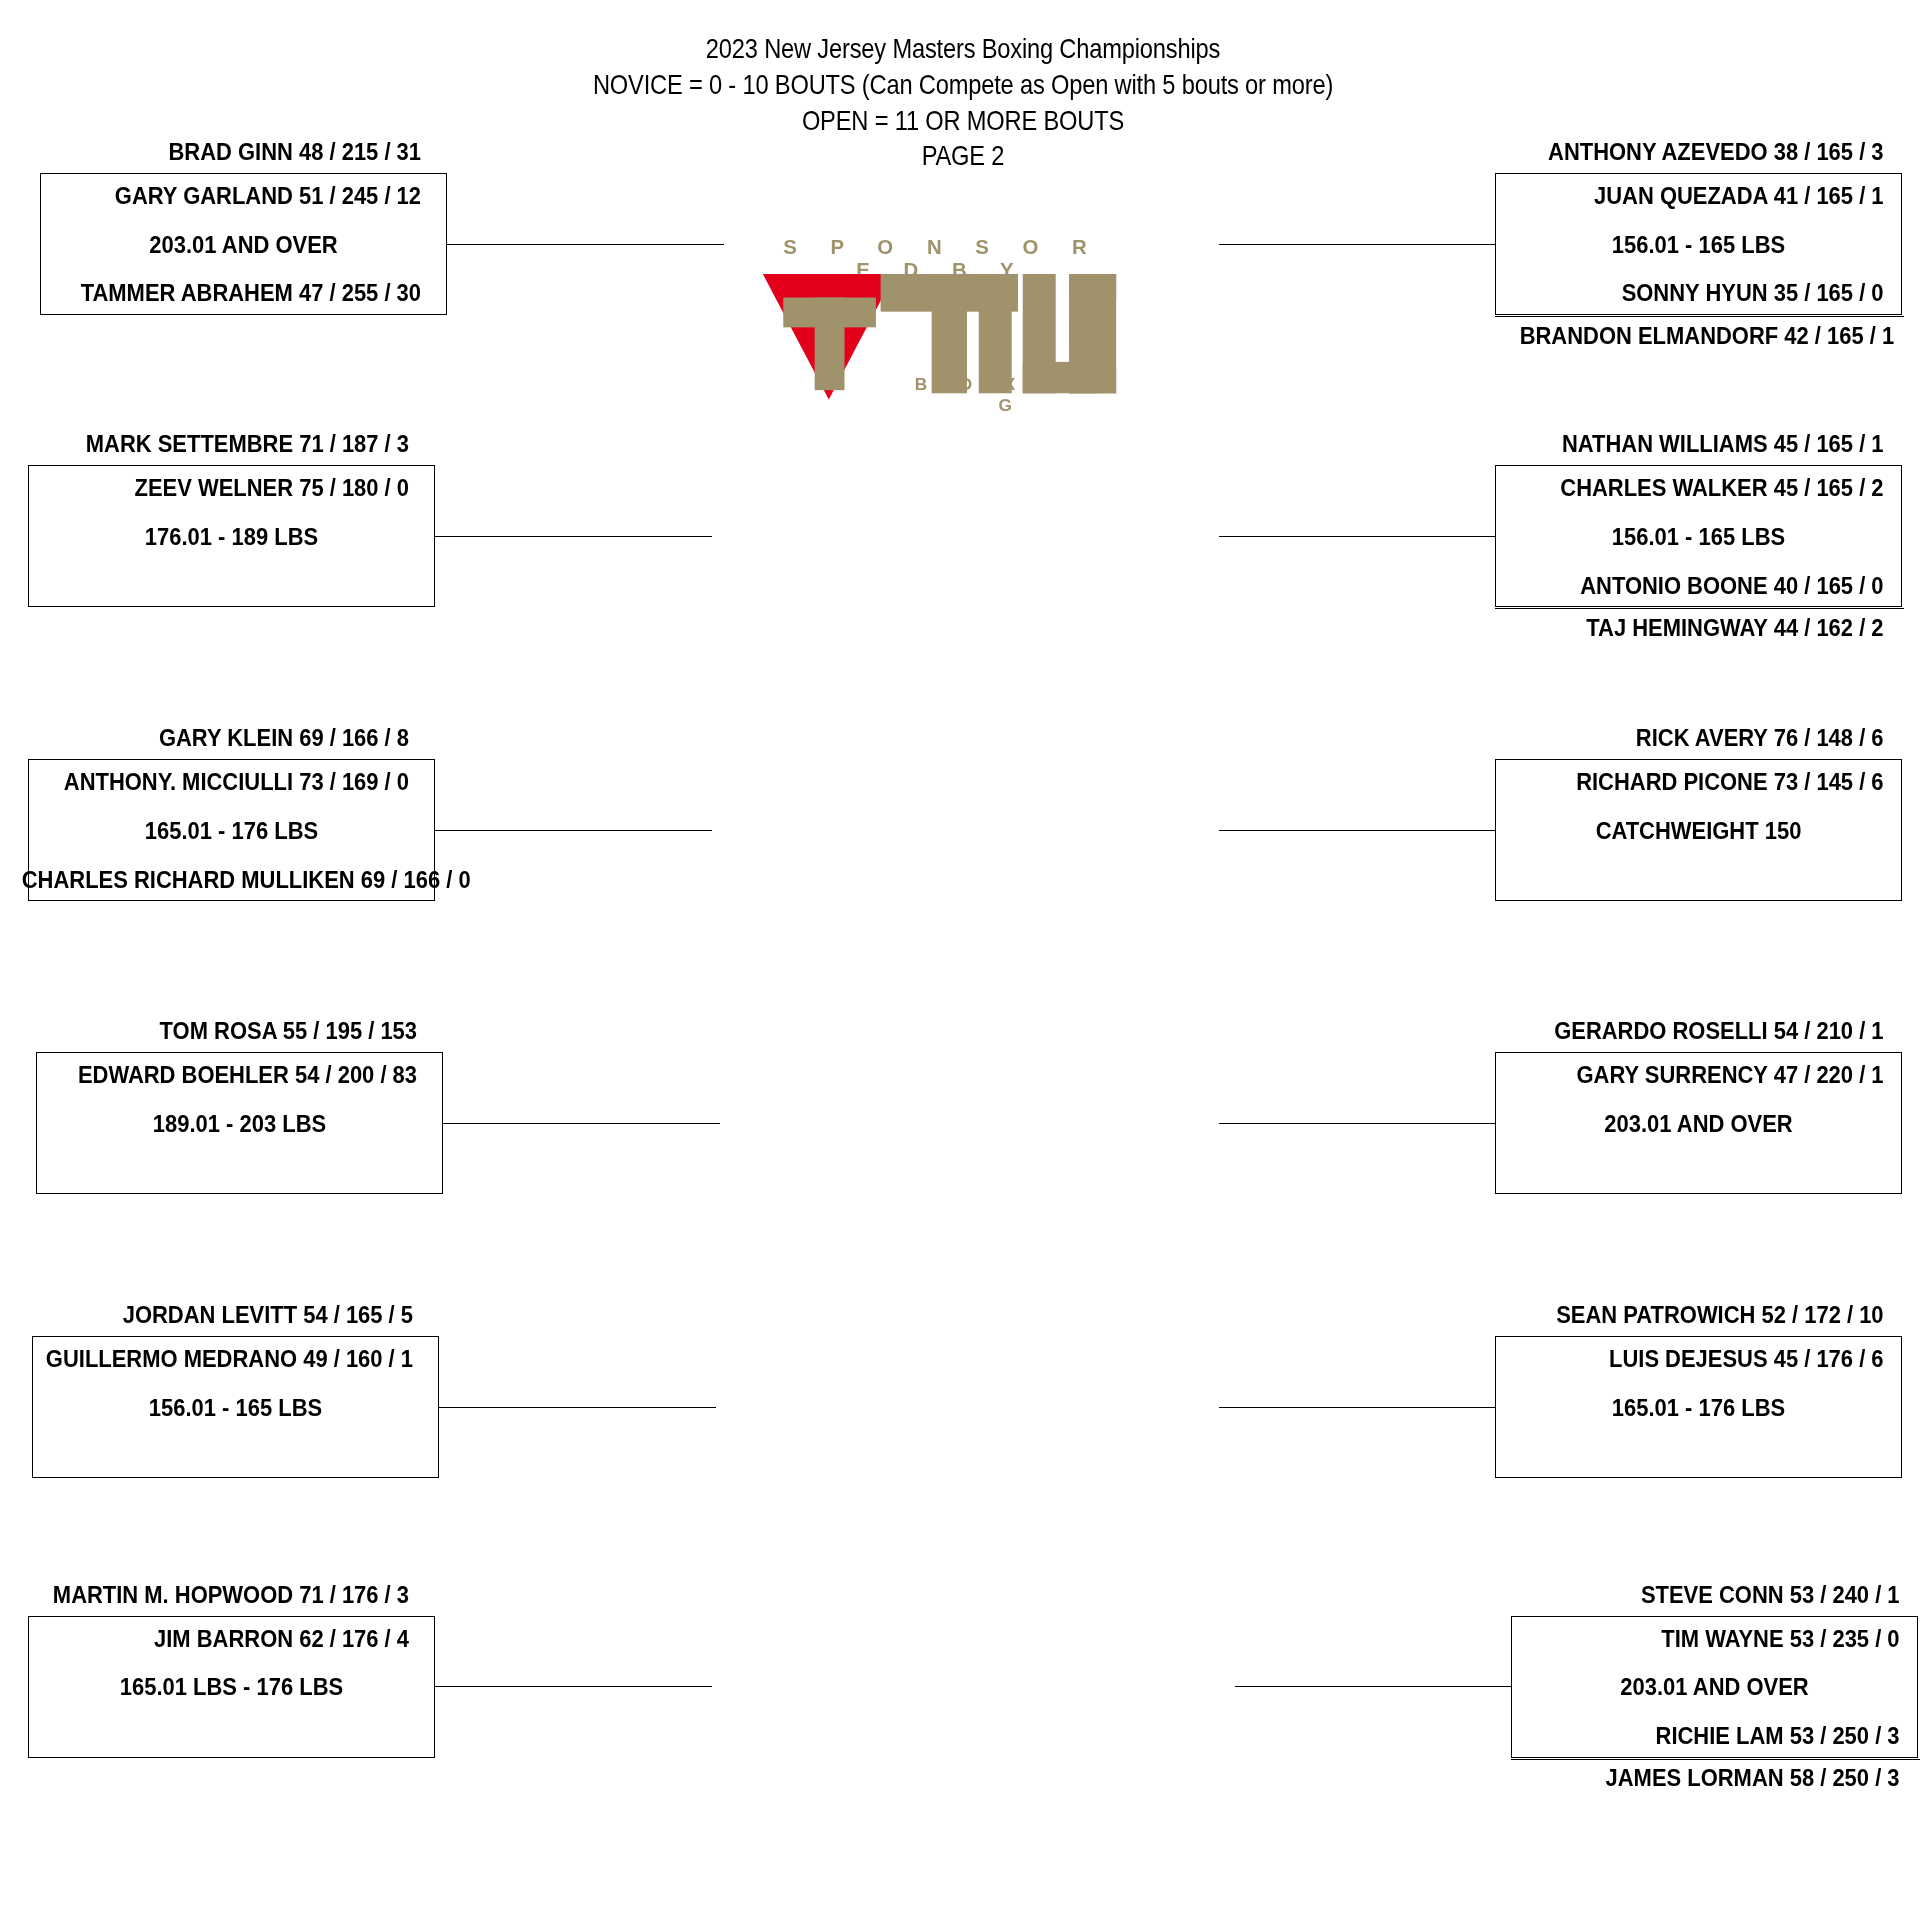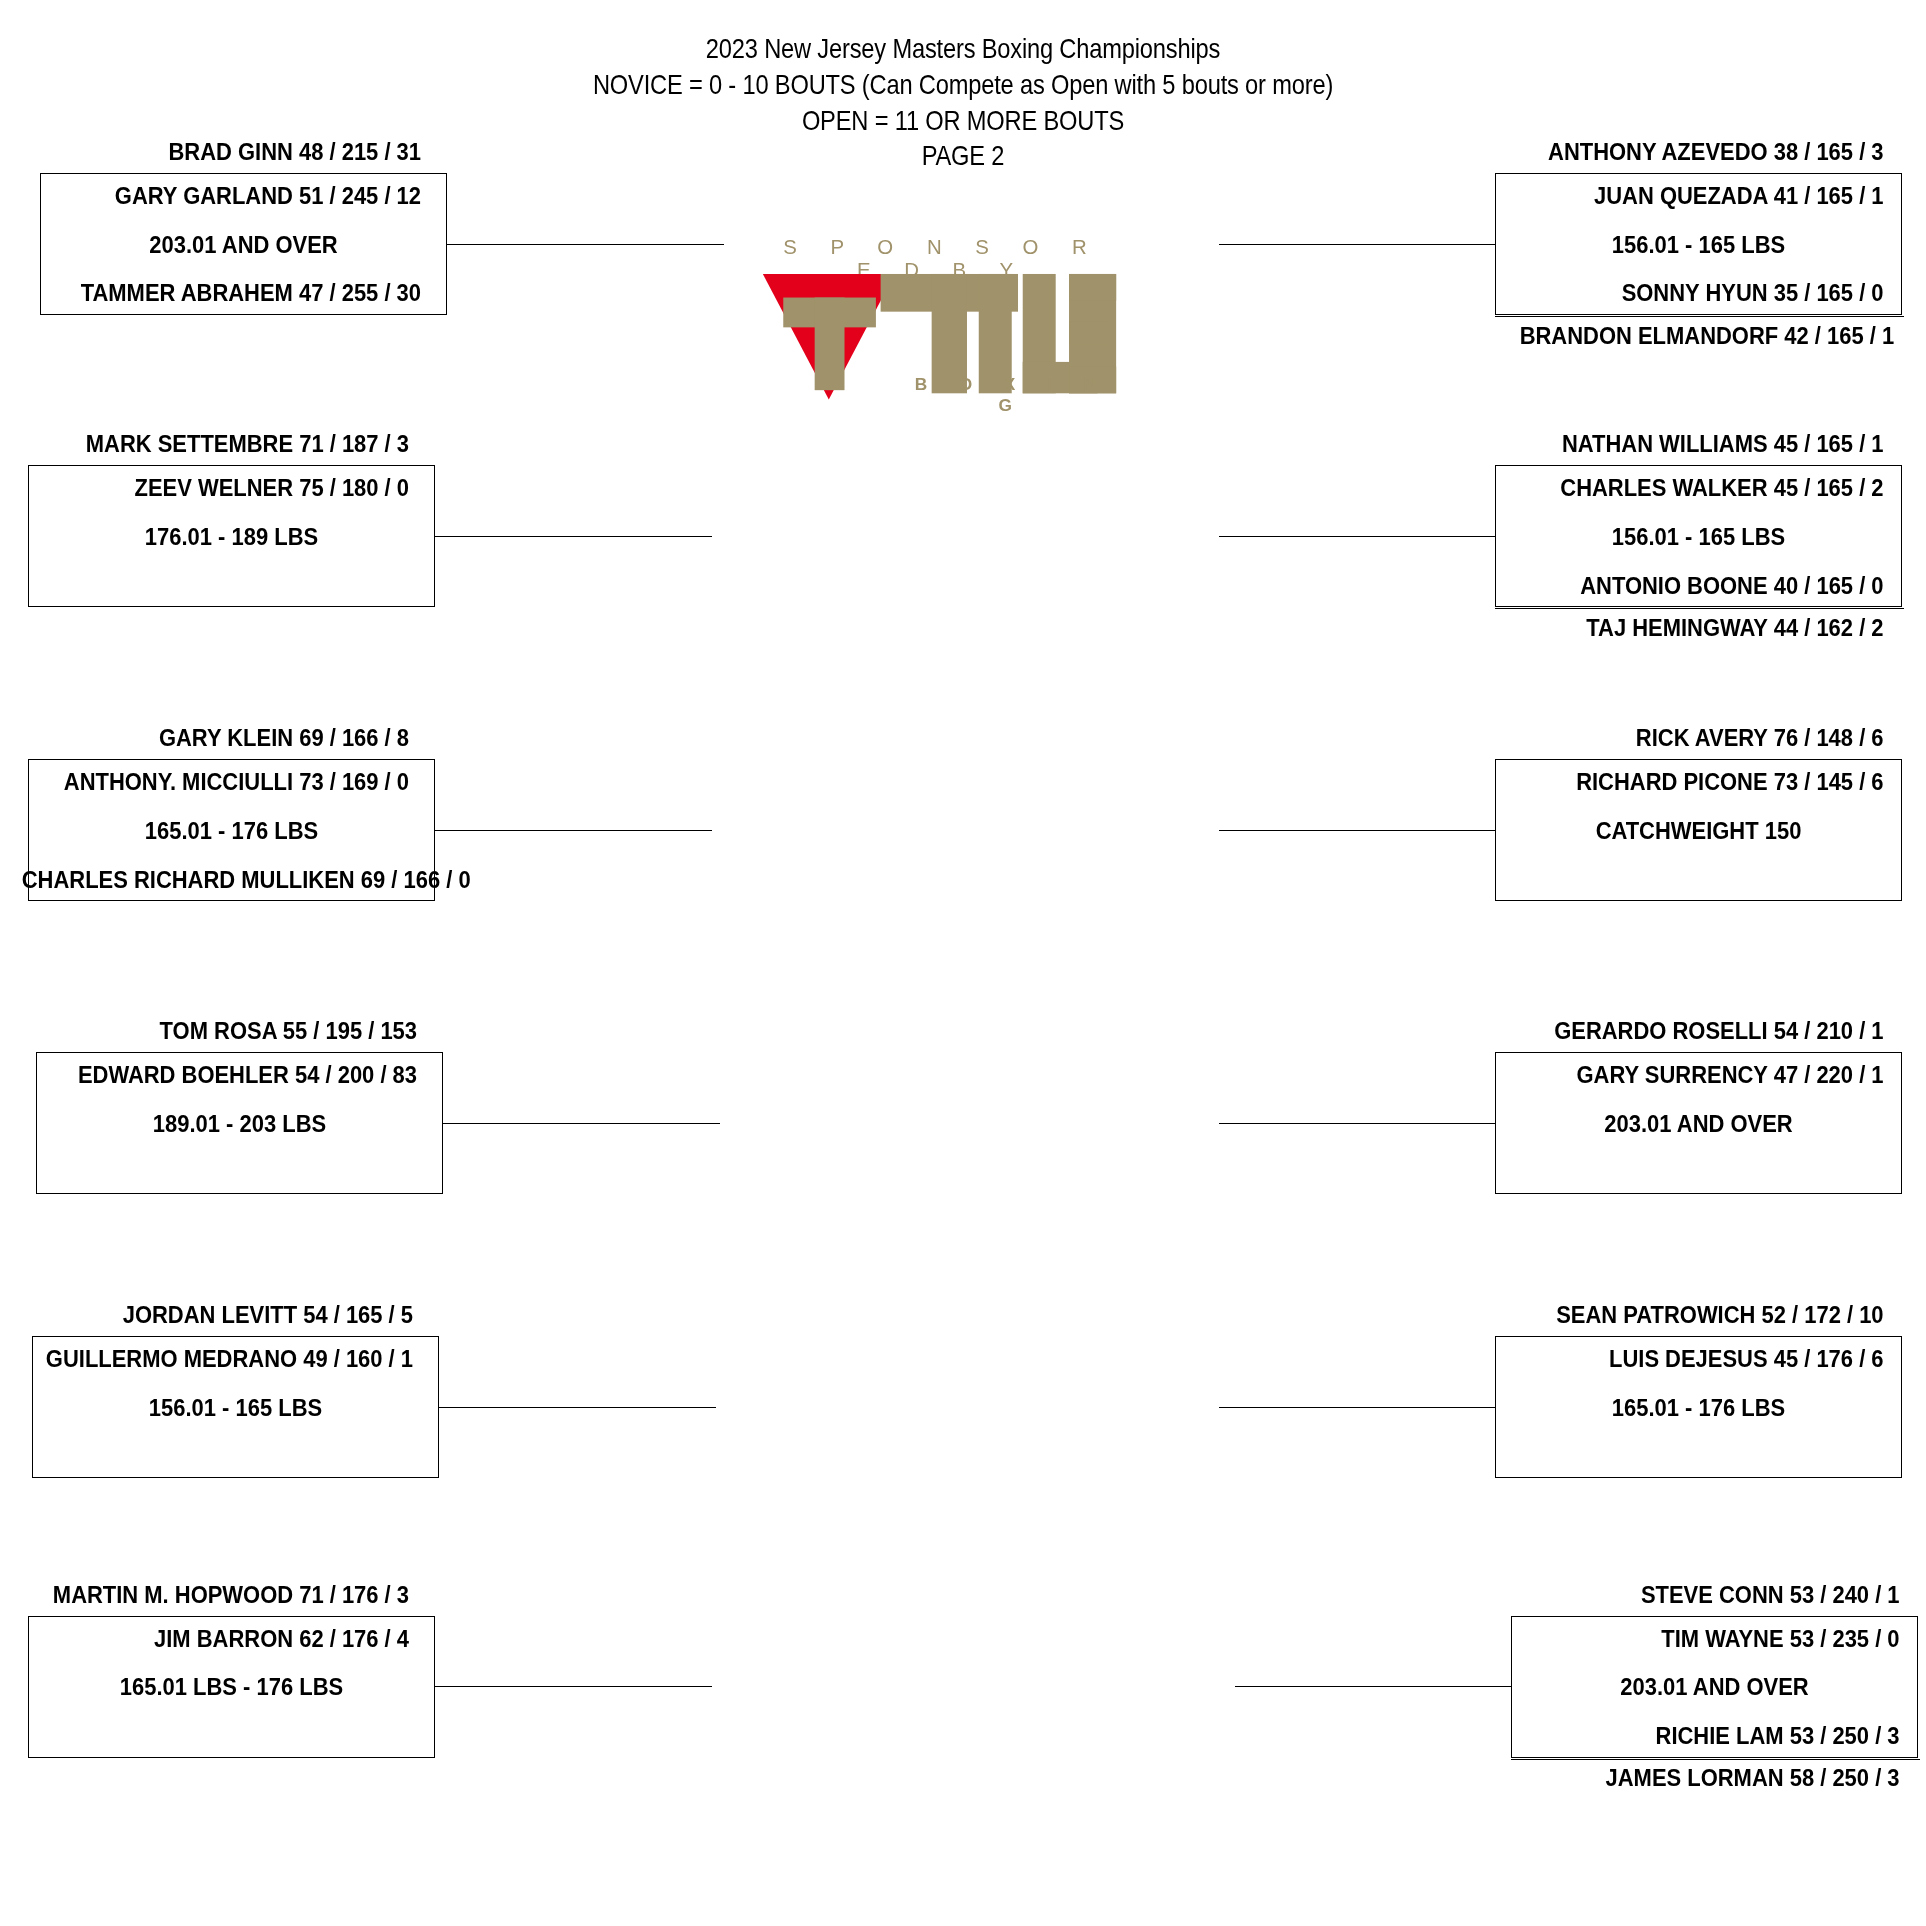--- a/index.html
+++ b/index.html
@@ -46,21 +46,21 @@
   }
   #sponsored-by {
     position: absolute;
     left: 22px;
     top: 0px;
     width: 330px;
     text-align: center;
     font-size: 20.4px;
     letter-spacing: 14px;
     color: #a0926a;
-    font-weight: 400;
+    font-weight: 700;
     font-family: "Liberation Sans", sans-serif;
   }
   #logo-mark {
     position: absolute;
     left: 0;
     top: 33px;
     width: 369px;
     height: 134px;
   }
   #logo-boxing {

